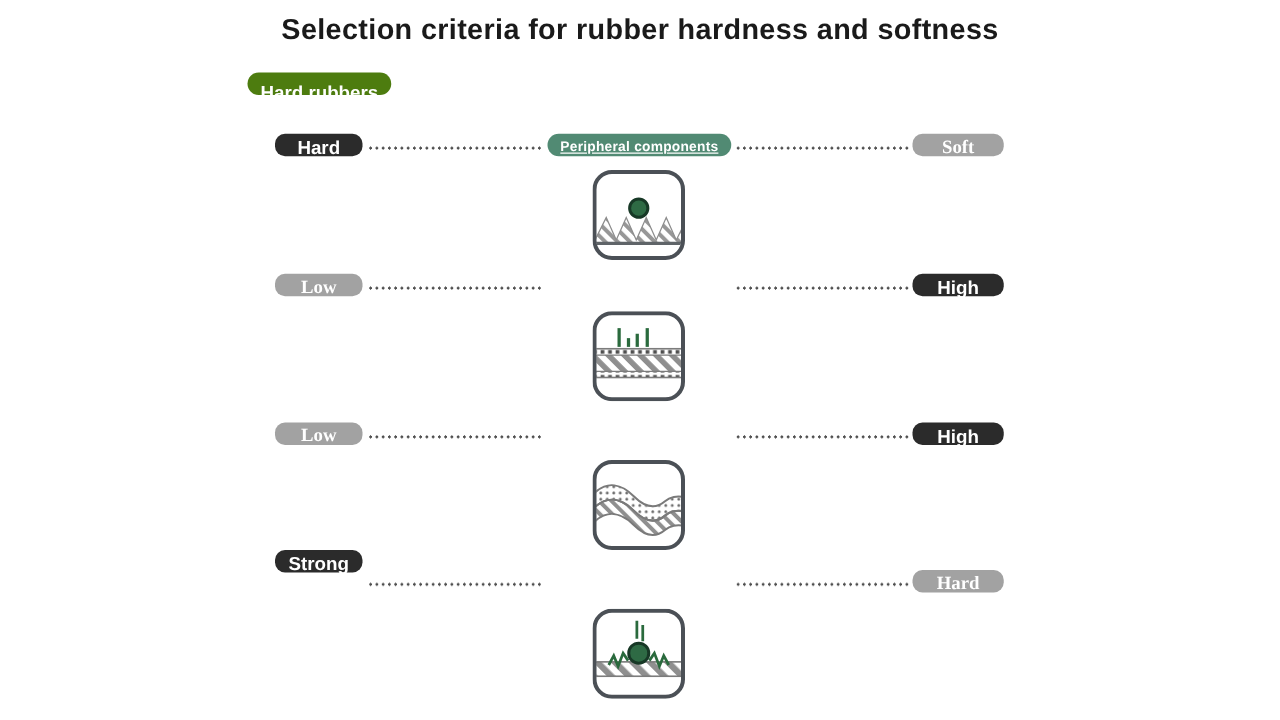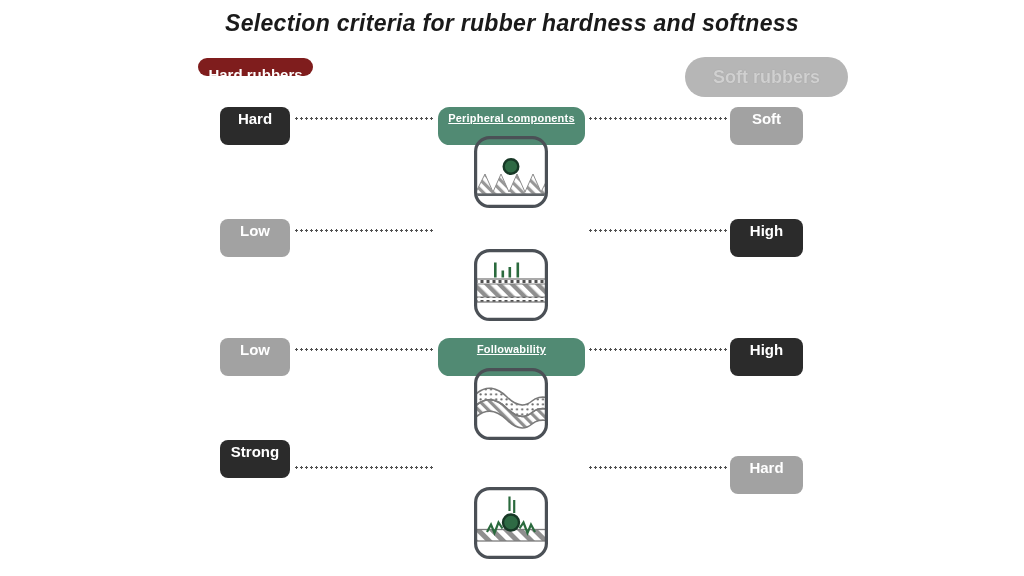--- a/index.html
+++ b/index.html
@@ -4,43 +4,42 @@
 <style>
   html, body { margin:0; padding:0; background:#ffffff; }
   .canvas {
     position:relative; width:1024px; height:576px; background:#ffffff;
     font-family:"Liberation Sans", sans-serif; overflow:hidden;
   }
   .title {
     position:absolute; top:10px; left:0; width:100%; margin:0;
     text-align:center; font-size:23px; font-weight:bold; color:#1a1a1a;
     letter-spacing:0.3px;
-    font-style:italic;
   }
   .hdr {
     position:absolute; text-align:center; font-weight:bold; color:#ffffff;
   }
   .hdr-hard {
     left:198px; top:58px; width:115px; height:18px; line-height:34px;
-    border-radius:17px; background:#7f1d1d; font-size:15px;
+    border-radius:17px; background:#4d7c0f; font-size:15px;
   }
   .hdr-soft {
     left:685px; top:57px; width:163px; height:40px; line-height:40px;
     border-radius:20px; background:#b6b6b6; font-size:18px; color:#d0d0d0;
     text-shadow:0 0 1px #979797;
   }
   .pill {
-    position:absolute; height:38px; line-height:23px; text-align:center;
+    position:absolute; height:18px; line-height:23px; text-align:center;
     font-weight:bold; color:#ffffff;
   }
   .side  { width:70px; border-radius:8px; font-size:15px; }
   .p-left  { left:220px; }
   .p-right { left:730px; width:73px; }
   .tone-dark { background:#2b2b2b; }
-  .tone-gray { background:#a2a2a2; }
+  .tone-gray { background:#a2a2a2;font-family:Liberation Serif, serif; }
   .p-center {
     left:438px; width:147px; border-radius:11.5px; background:#518a73;
     font-size:11px; letter-spacing:0.2px;text-decoration:underline;
   }
   .dots {
     position:absolute; height:3px;
     background-image:radial-gradient(circle, #4f4f4f 1.1px, transparent 1.3px);
     background-size:5px 3px; background-repeat:repeat-x;
     background-position:left center;
   }
@@ -49,21 +48,20 @@
   .icon { position:absolute; left:474px; width:74px; height:72px; }
 </style>
 </head>
 <body>
 
 <div class="canvas">
 
   <h1 class="title">Selection criteria for rubber hardness and softness</h1>
 
   <div class="hdr hdr-hard">Hard rubbers</div>
-  <div class="hdr hdr-soft">Soft rubbers</div>
 
   <div class="pill side p-left tone-dark" style="top:107px">Hard</div>
   <div class="dots d-left" style="top:117px"></div>
   <div class="pill p-center" style="top:107px">Peripheral components</div>
   <div class="dots d-right" style="top:117px"></div>
   <div class="pill side p-right tone-gray" style="top:107px">Soft</div>
 
   <div class="icon" style="top:136px">
     <svg viewBox="0 0 74 72" width="74" height="72" aria-hidden="true">
       <defs>
@@ -115,21 +113,20 @@
         <rect x="27.5" y="21.5" width="2.6" height="7"></rect>
         <rect x="34.5" y="18" width="2.6" height="10.5"></rect>
         <rect x="42.5" y="13.5" width="2.6" height="15"></rect>
       </g>
       <rect x="1.6" y="1.6" width="70.8" height="68.8" rx="14" fill="none" stroke="#4b5056" stroke-width="3.2"></rect>
     </svg>
   </div>
 
   <div class="pill side p-left tone-gray" style="top:338px">Low</div>
   <div class="dots d-left" style="top:348px"></div>
-  <div class="pill p-center" style="top:338px">Followability</div>
   <div class="dots d-right" style="top:348px"></div>
   <div class="pill side p-right tone-dark" style="top:338px">High</div>
 
   <div class="icon" style="top:368px">
     <svg viewBox="0 0 74 72" width="74" height="72" aria-hidden="true">
       <defs>
         <pattern id="dots3" patternUnits="userSpaceOnUse" width="5.2" height="5">
           <circle cx="1.4" cy="1.4" r="1.15" fill="#6e6e6e"></circle>
         </pattern>
         <pattern id="hatch3" patternUnits="userSpaceOnUse" width="7" height="7" patternTransform="rotate(-45)">

